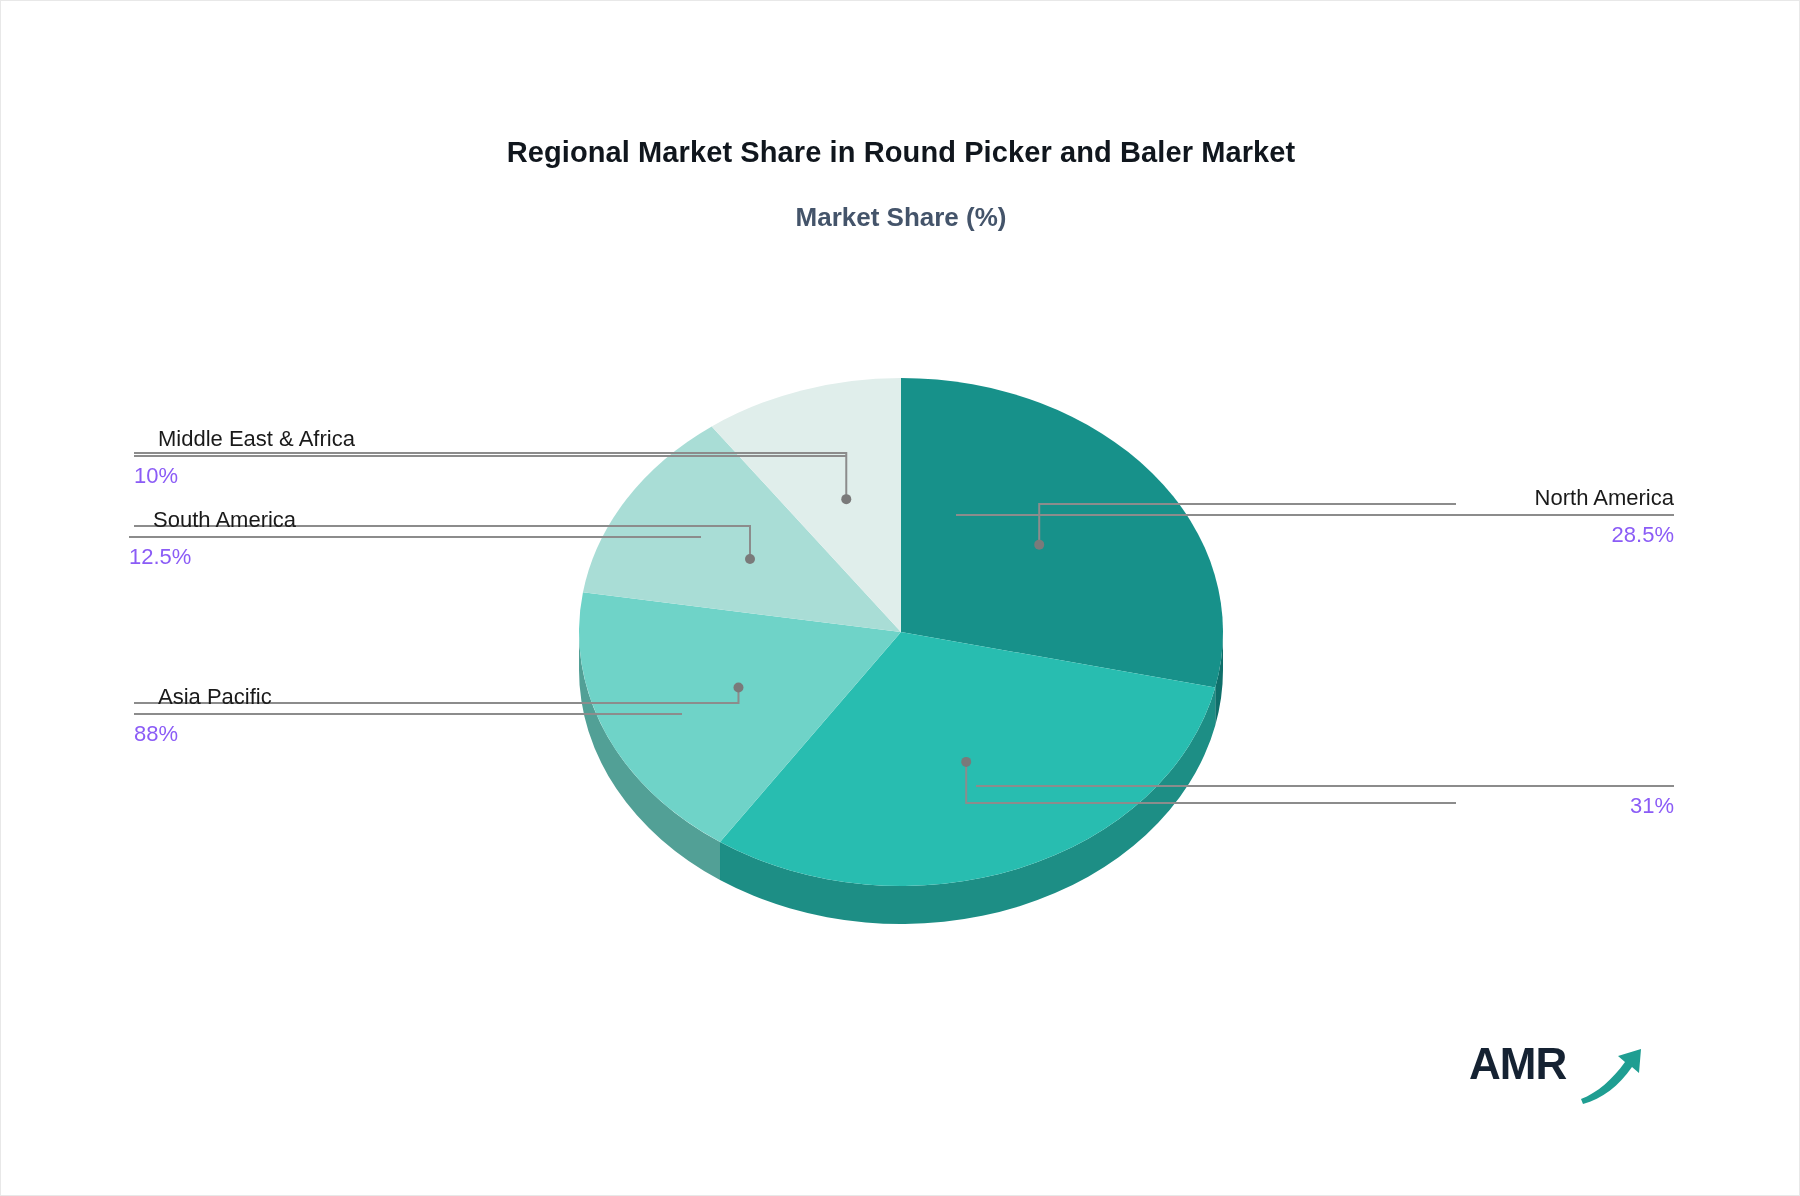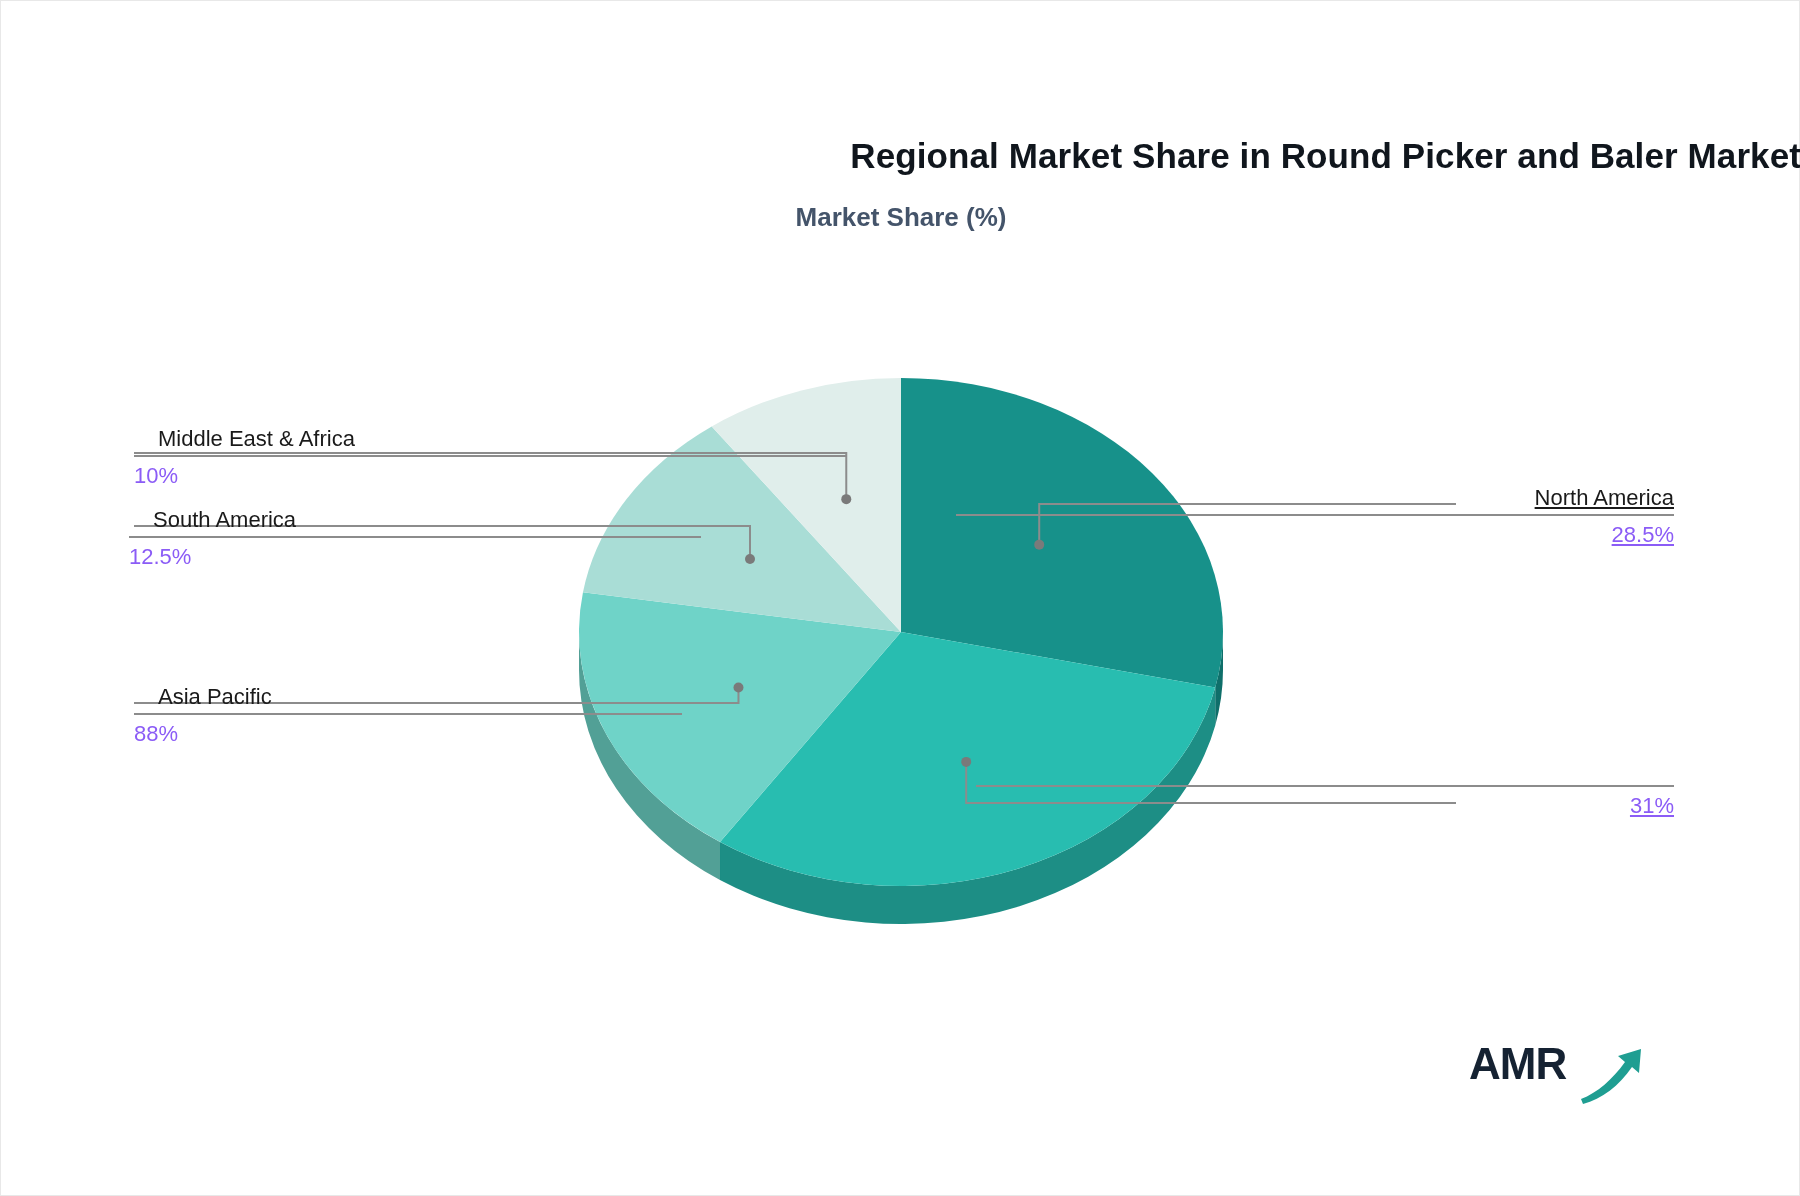--- a/index.html
+++ b/index.html
@@ -20,22 +20,22 @@
     background: #ffffff;
     box-sizing: border-box;
     border: 1px solid #e8e8e8;
   }
   
   #chart-title {
     position: absolute;
     left: 0;
     top: 135px;
     width: 1800px;
-    text-align: right;
-    font-size: 35px;
+    text-align: center;
+    font-size: 29px;
     font-weight: bold;
     color: #10161d;
     letter-spacing: 0.1px;
   }
   #chart-subtitle {
     position: absolute;
     left: 0;
     top: 201px;
     width: 1800px;
     text-align: center;
@@ -70,21 +70,21 @@
   .callout .c-val {
     font-size: 22px;
     color: #8b5cf6;
     white-space: nowrap;
     line-height: 30px;
     padding-top: 4px;
   }
   .callout.left  .c-name,
   .callout.left  .c-val { text-align: left; }
   .callout.right .c-name,
-  .callout.right .c-val { text-align: right; text-decoration: underline; }
+  .callout.right .c-val { text-align: right; }
 
   
   #amr-logo {
     position: absolute;
     left: 1468px;
     top: 1030px;
     width: 180px;
     height: 76px;
   }
   #amr-logo .amr-text {

